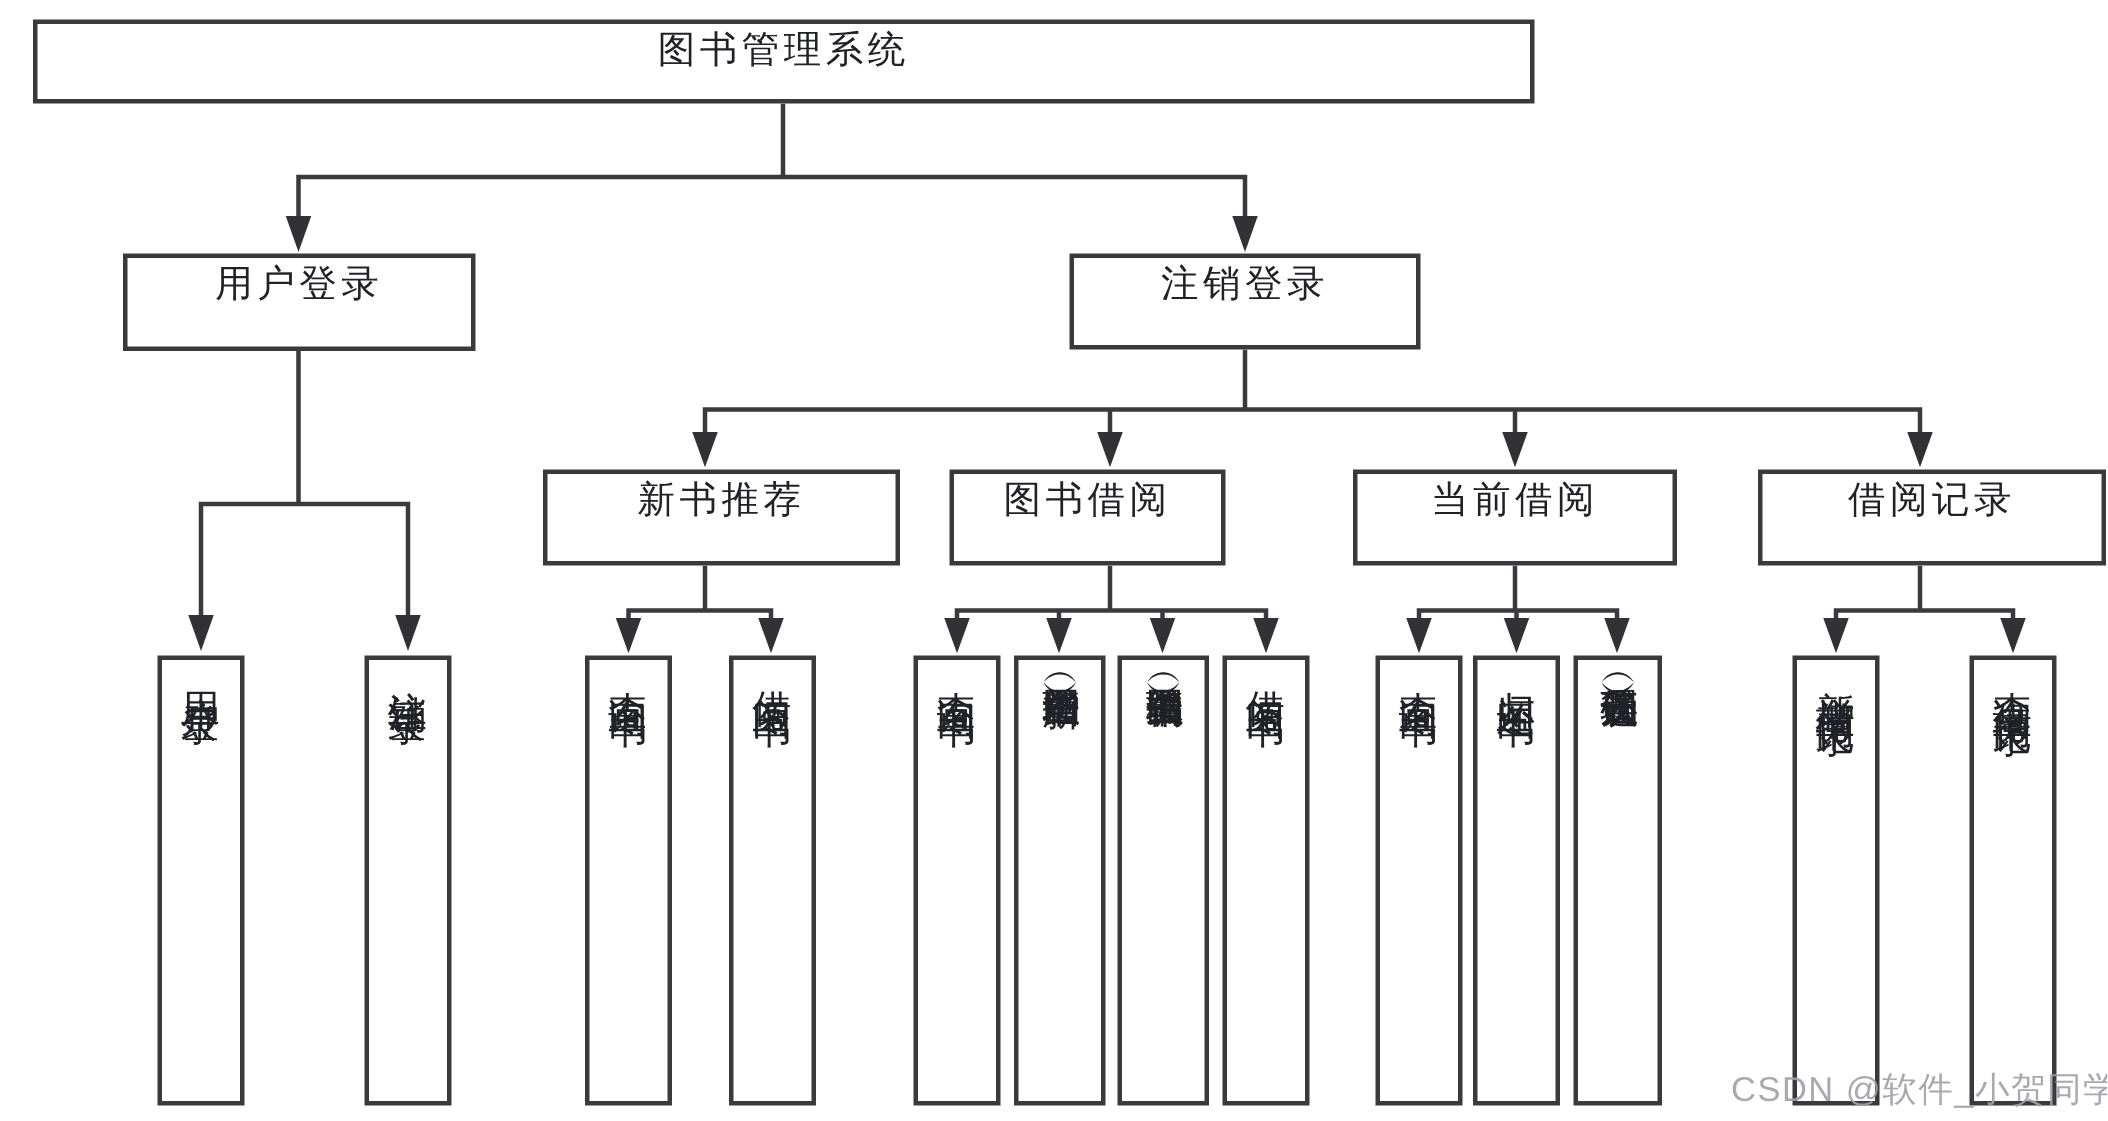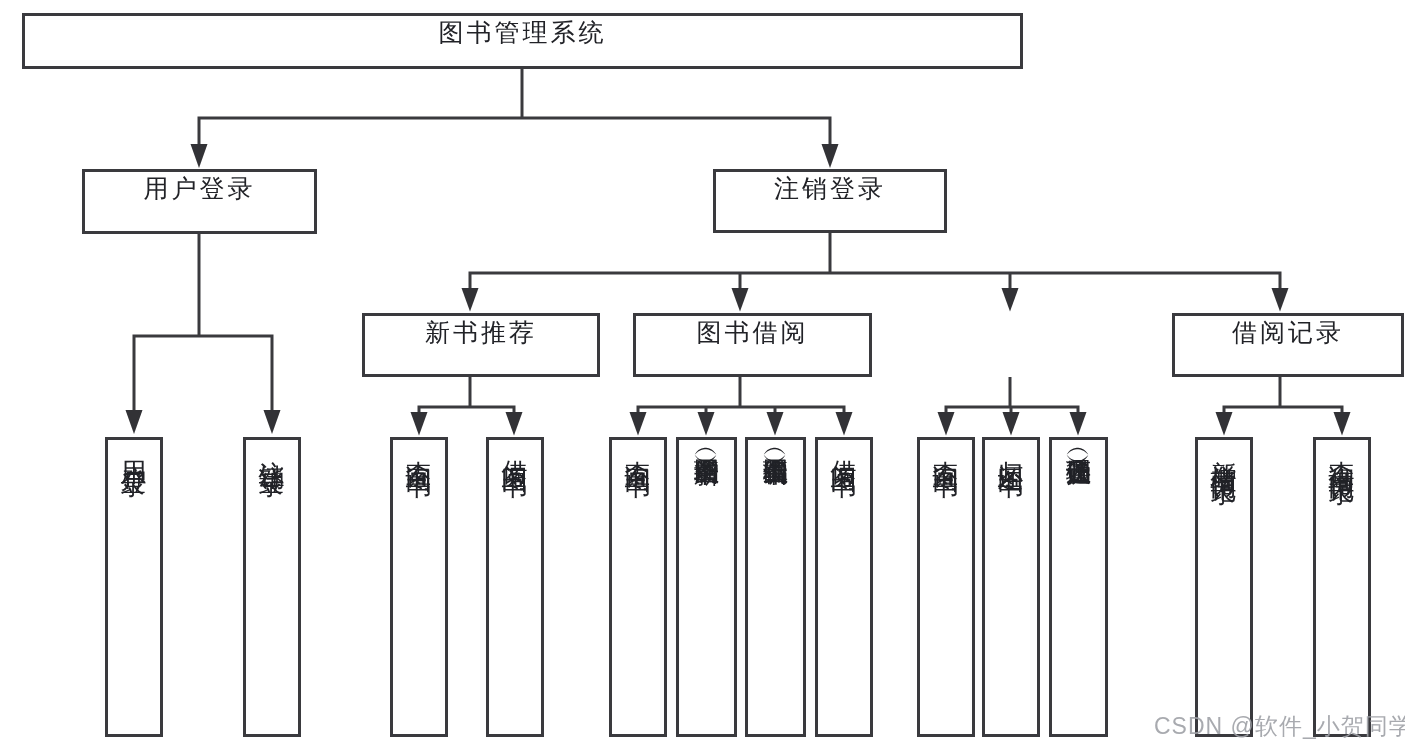--- a/index.html
+++ b/index.html
@@ -98,22 +98,25 @@
   <div class="box hbox" style="left:82px;top:169px;width:235px;height:65px">
     <span>用户登录</span>
   </div>
   <div class="box hbox" style="left:713px;top:169px;width:234px;height:64px">
     <span>注销登录</span>
   </div>
 
   <div class="box hbox" style="left:362px;top:313px;width:238px;height:64px">
     <span>新书推荐</span>
   </div>
-  <div class="box hbox" style="left:633px;top:313px;width:239px;height:64px">
+  <div class="box hbox" style="left:633px;top:313px;width:184px;height:64px">
     <span>图书借阅</span>
+  </div>
+  <div class="box hbox" style="left:902px;top:313px;width:216px;height:64px">
+    <span>当前借阅</span>
   </div>
   <div class="box hbox" style="left:1172px;top:313px;width:232px;height:64px">
     <span>借阅记录</span>
   </div>
 
   <div class="box vbox" style="left:105px;top:437px;width:58px;height:300px">
     <span>用户登录</span>
   </div>
   <div class="box vbox" style="left:243px;top:437px;width:58px;height:300px">
     <span>注销登录</span>

